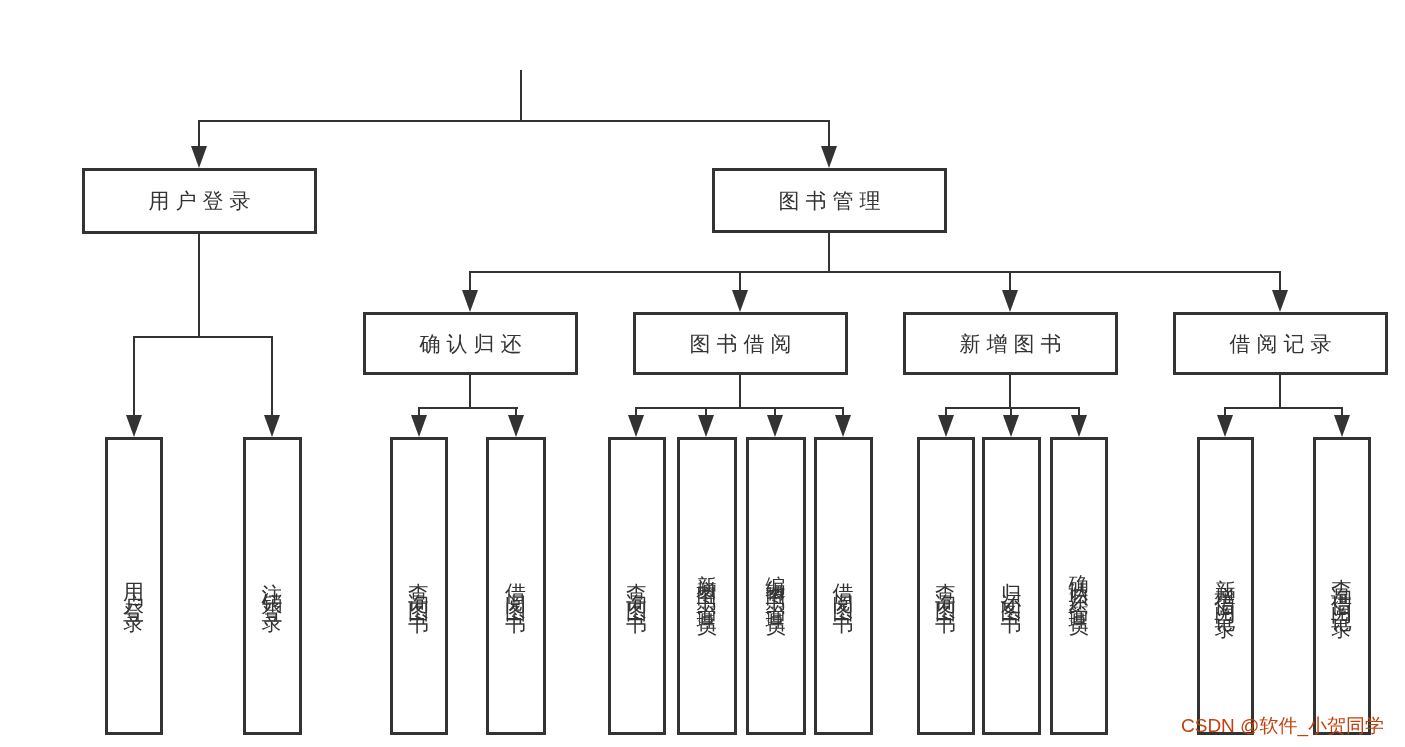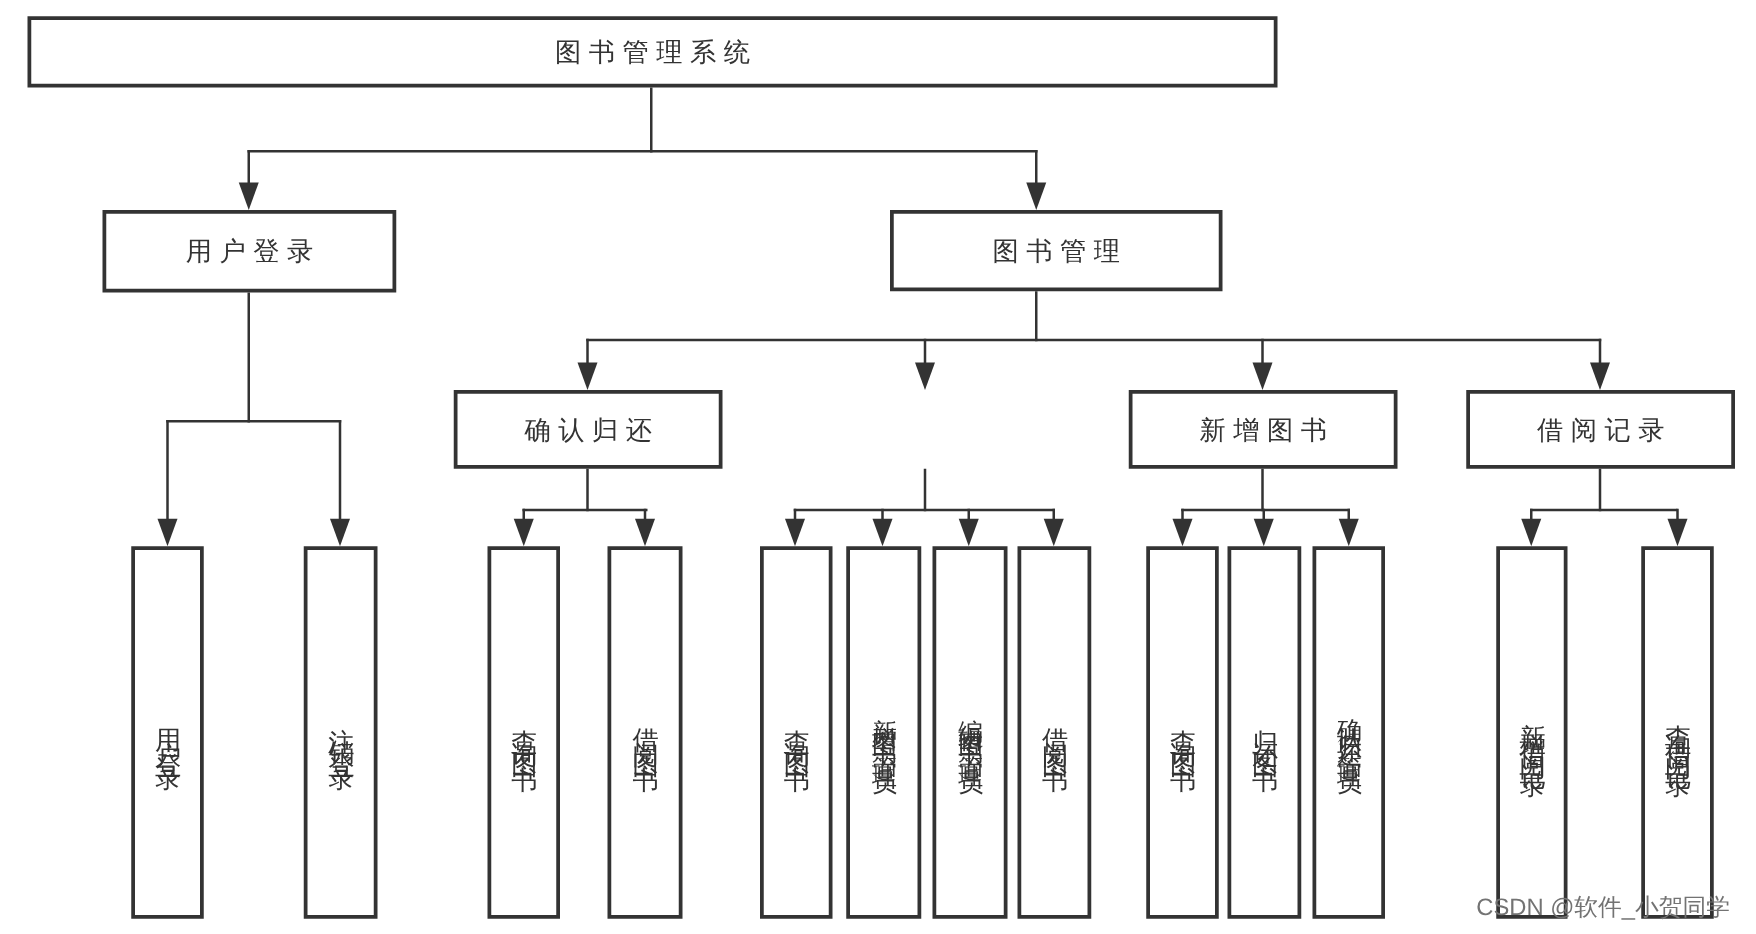--- a/index.html
+++ b/index.html
@@ -53,45 +53,42 @@
     height: 0;
     border-left: 8px solid transparent;
     border-right: 8px solid transparent;
     border-top: 22px solid #333333;
   }
   .watermark {
     position: absolute;
     left: 1181px;
     top: 713px;
     font-size: 19px;
-    color: #737373;
+    color: #c2410c;
     white-space: nowrap;
     z-index: 5;
   }
 </style>
 </head>
 <body>
 
 <div class="stage">
 
-  <div class="box" style="left:22px; top:13px; width:1000px; height:57px;">
-    <span class="h-label">图书管理系统</span>
-  </div>
 
   <div class="line" style="left:520px; top:70px; width:2px; height:52px;"></div>
   <div class="line" style="left:198px; top:120px; width:632px; height:2px;"></div>
   <div class="line" style="left:198px; top:120px; width:2px; height:27px;"></div>
   <div class="arrowhead" style="left:191px; top:146px;"></div>
   <div class="line" style="left:828px; top:120px; width:2px; height:27px;"></div>
   <div class="arrowhead" style="left:821px; top:146px;"></div>
 
   <div class="box" style="left:82px; top:168px; width:235px; height:66px;">
     <span class="h-label">用户登录</span>
   </div>
-  <div class="box" style="left:712px; top:168px; width:266px; height:65px;">
+  <div class="box" style="left:712px; top:168px; width:235px; height:65px;">
     <span class="h-label">图书管理</span>
   </div>
 
   <div class="line" style="left:198px; top:234px; width:2px; height:104px;"></div>
   <div class="line" style="left:133px; top:336px; width:140px; height:2px;"></div>
   <div class="line" style="left:133px; top:336px; width:2px; height:80px;"></div>
   <div class="arrowhead" style="left:126px; top:415px;"></div>
   <div class="line" style="left:271px; top:336px; width:2px; height:80px;"></div>
   <div class="arrowhead" style="left:264px; top:415px;"></div>
 
@@ -102,20 +99,23 @@
   <div class="line" style="left:739px; top:271px; width:2px; height:20px;"></div>
   <div class="arrowhead" style="left:732px; top:290px;"></div>
   <div class="line" style="left:1009px; top:271px; width:2px; height:20px;"></div>
   <div class="arrowhead" style="left:1002px; top:290px;"></div>
   <div class="line" style="left:1279px; top:271px; width:2px; height:20px;"></div>
   <div class="arrowhead" style="left:1272px; top:290px;"></div>
 
   <div class="box" style="left:363px; top:312px; width:215px; height:63px;">
     <span class="h-label">确认归还</span>
   </div>
+  <div class="box" style="left:633px; top:312px; width:215px; height:63px;">
+    <span class="h-label">图书借阅</span>
+  </div>
   <div class="box" style="left:903px; top:312px; width:215px; height:63px;">
     <span class="h-label">新增图书</span>
   </div>
   <div class="box" style="left:1173px; top:312px; width:215px; height:63px;">
     <span class="h-label">借阅记录</span>
   </div>
 
   <div class="line" style="left:469px; top:375px; width:2px; height:34px;"></div>
   <div class="line" style="left:418px; top:407px; width:100px; height:2px;"></div>
   <div class="line" style="left:418px; top:407px; width:2px; height:10px;"></div>

